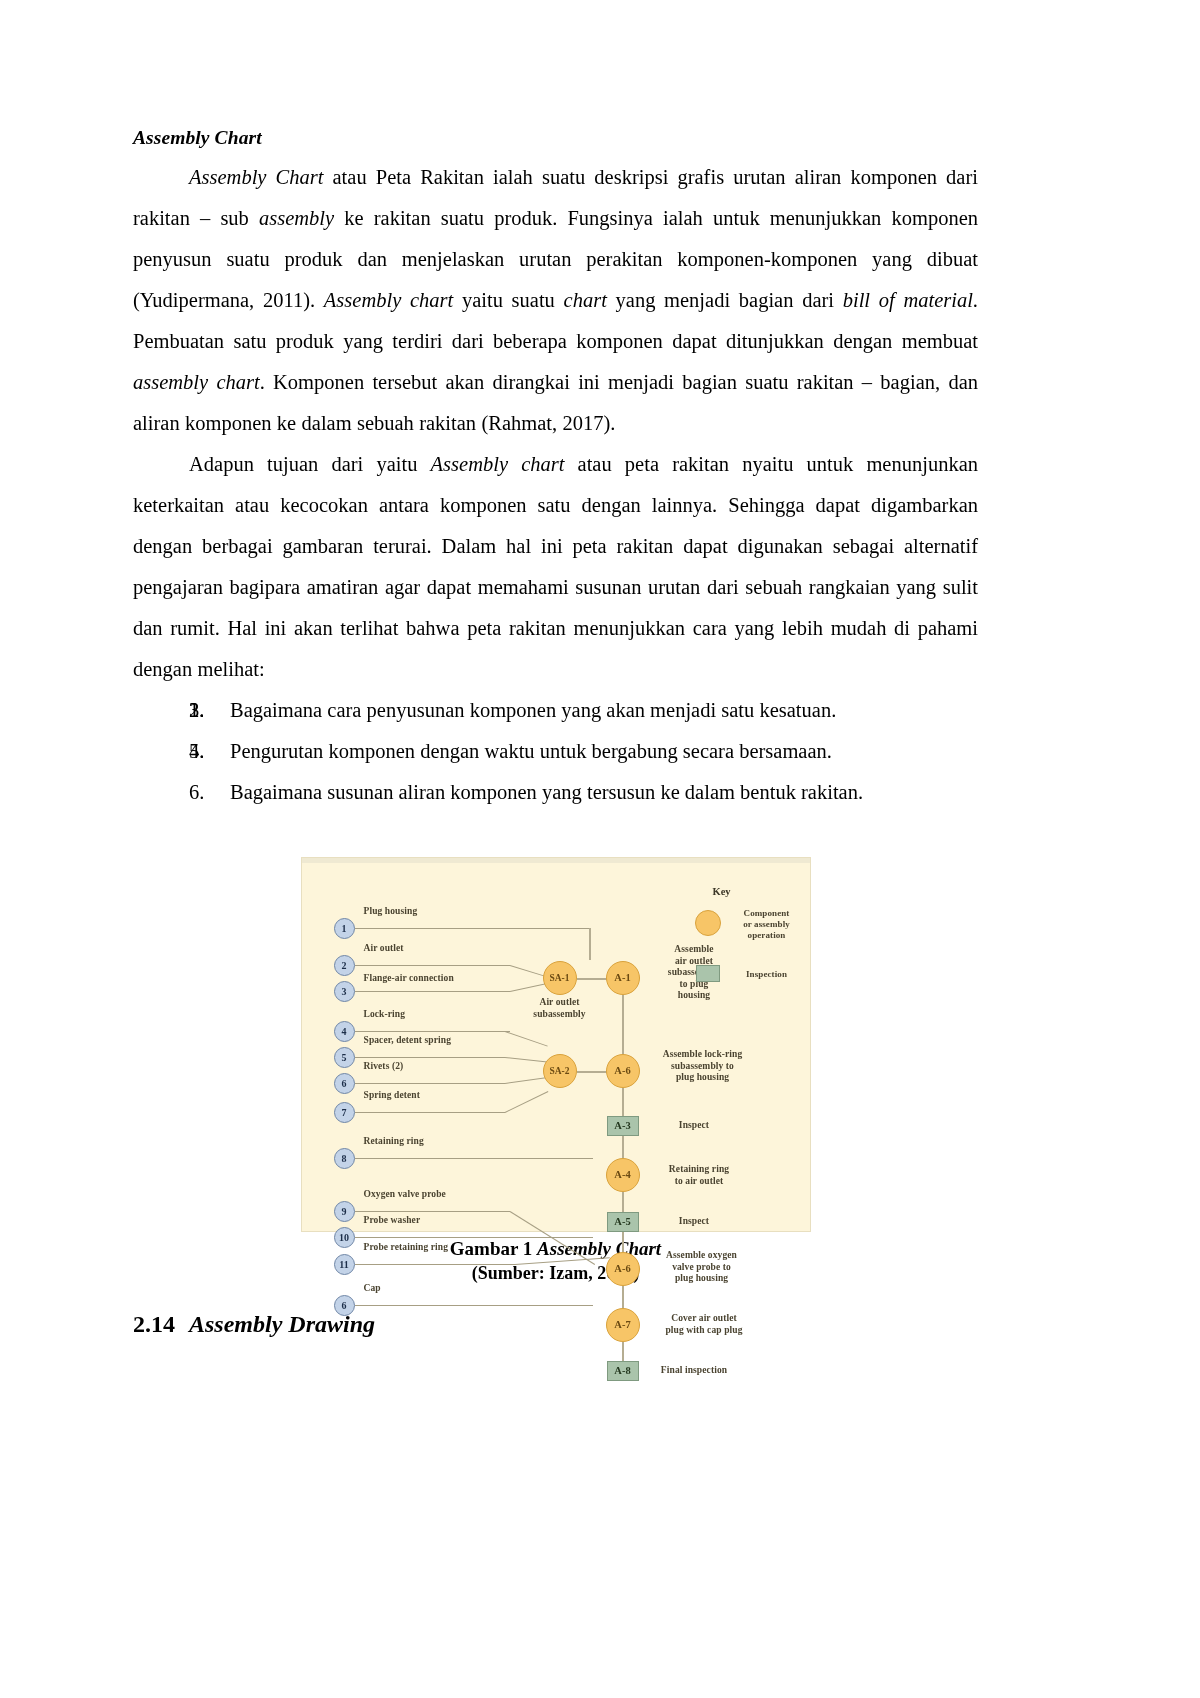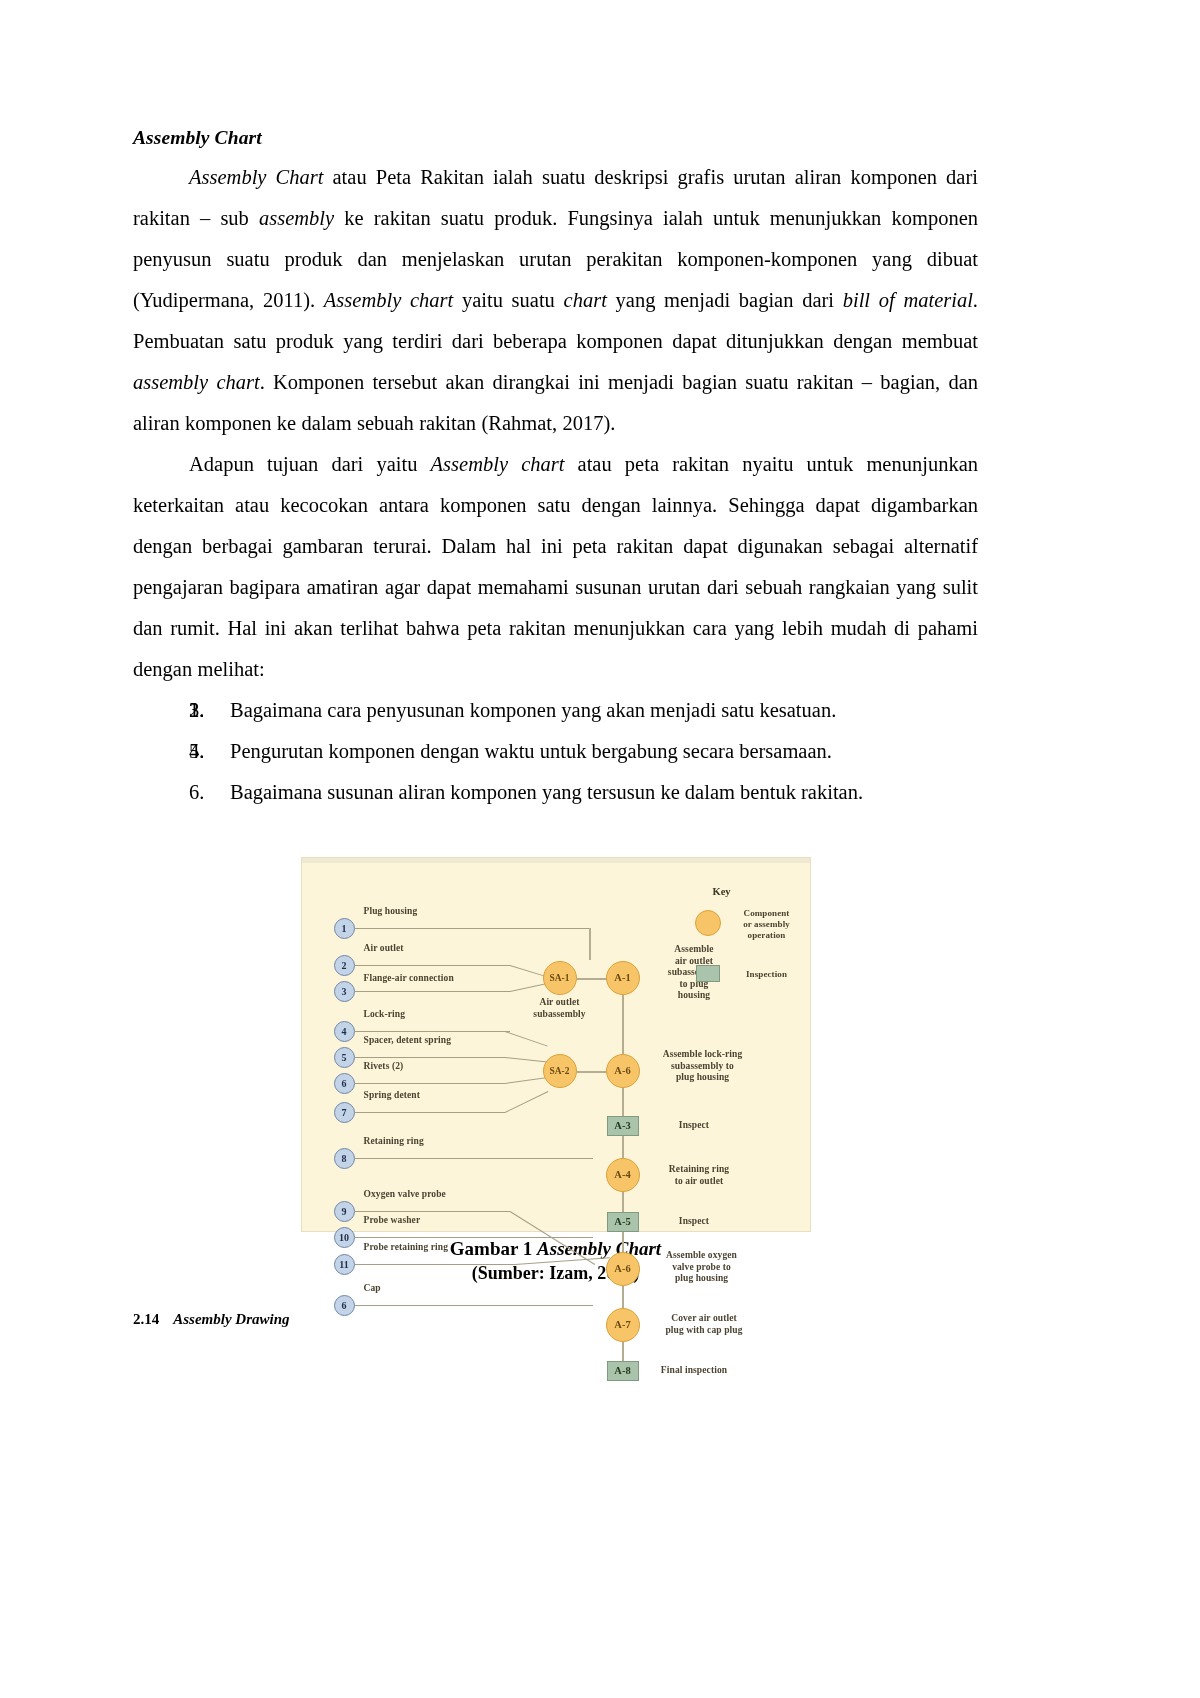--- a/index.html
+++ b/index.html
@@ -225,21 +225,21 @@
   }
   .caption .ital { font-style: italic; }
   .caption-src {
     font-size: 18px;
     font-weight: bold;
     line-height: 24px;
     text-align: center;
   }
   .section-head {
     margin-top: 26px;
-    font-size: 15px;
+    font-size: 24px;
     font-weight: bold;
   }
   .section-head .num { font-style: normal; }
   .section-head .ttl { font-style: italic; margin-left: 14px; }
 </style>
 </head>
 <body>
 
 <div class="page">
   <div class="content">

